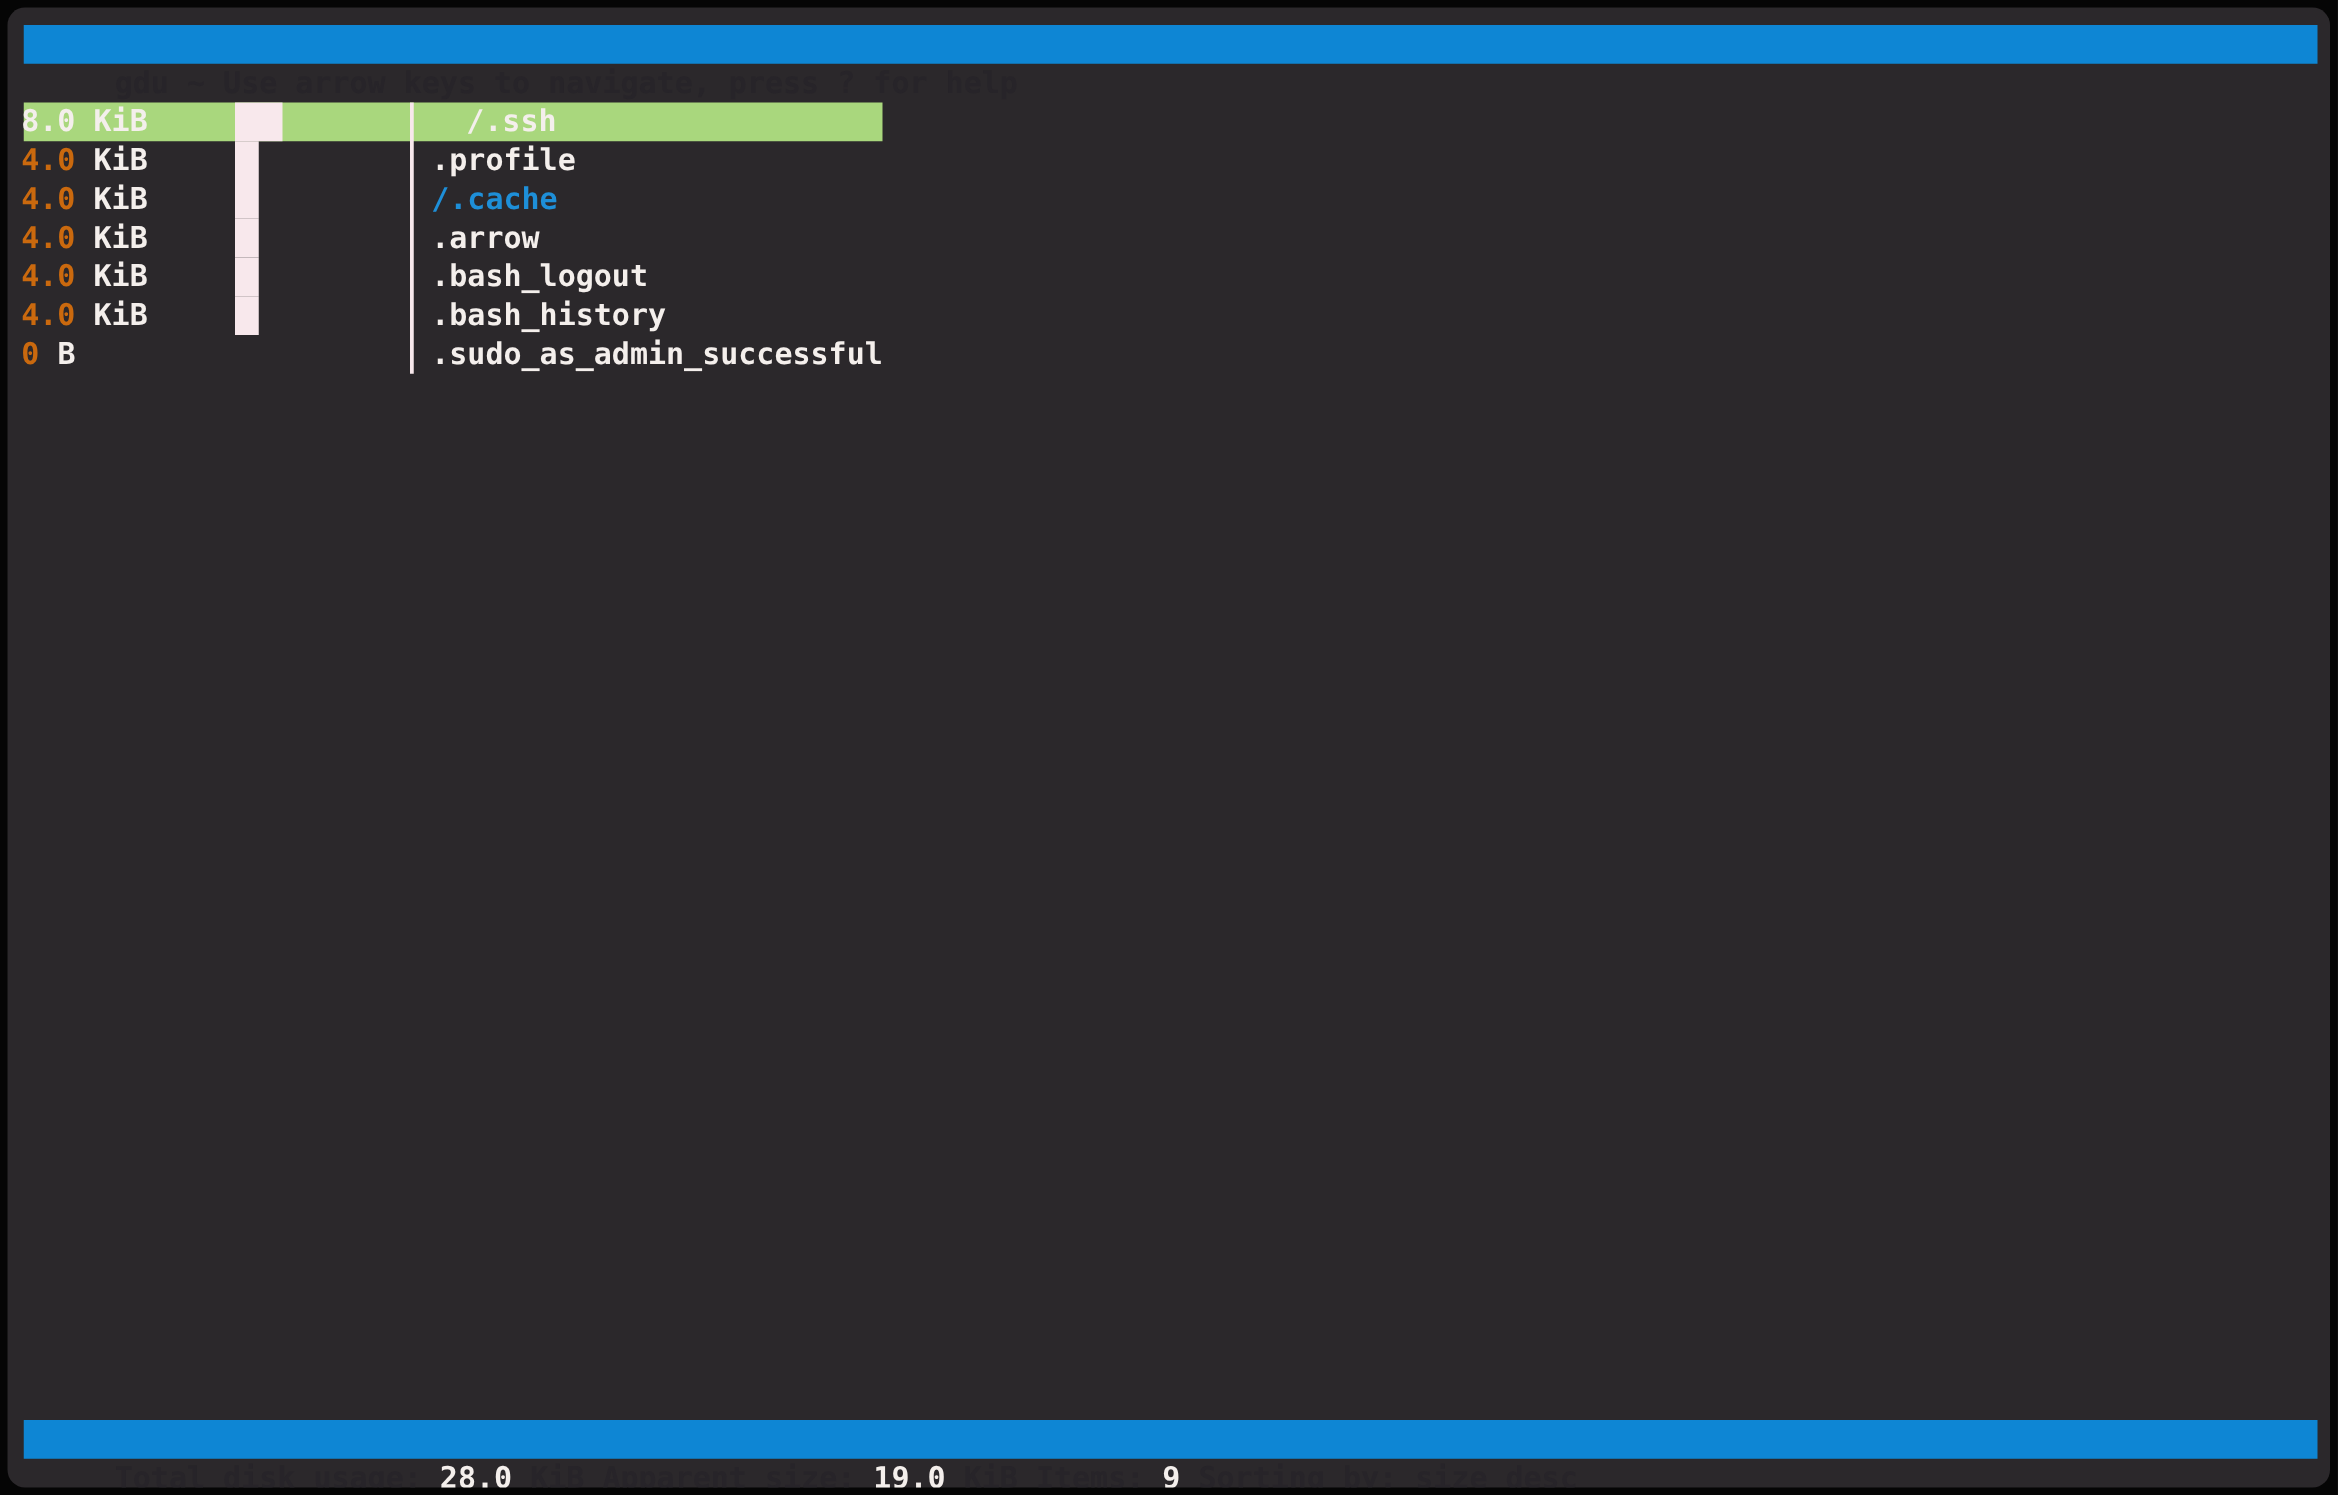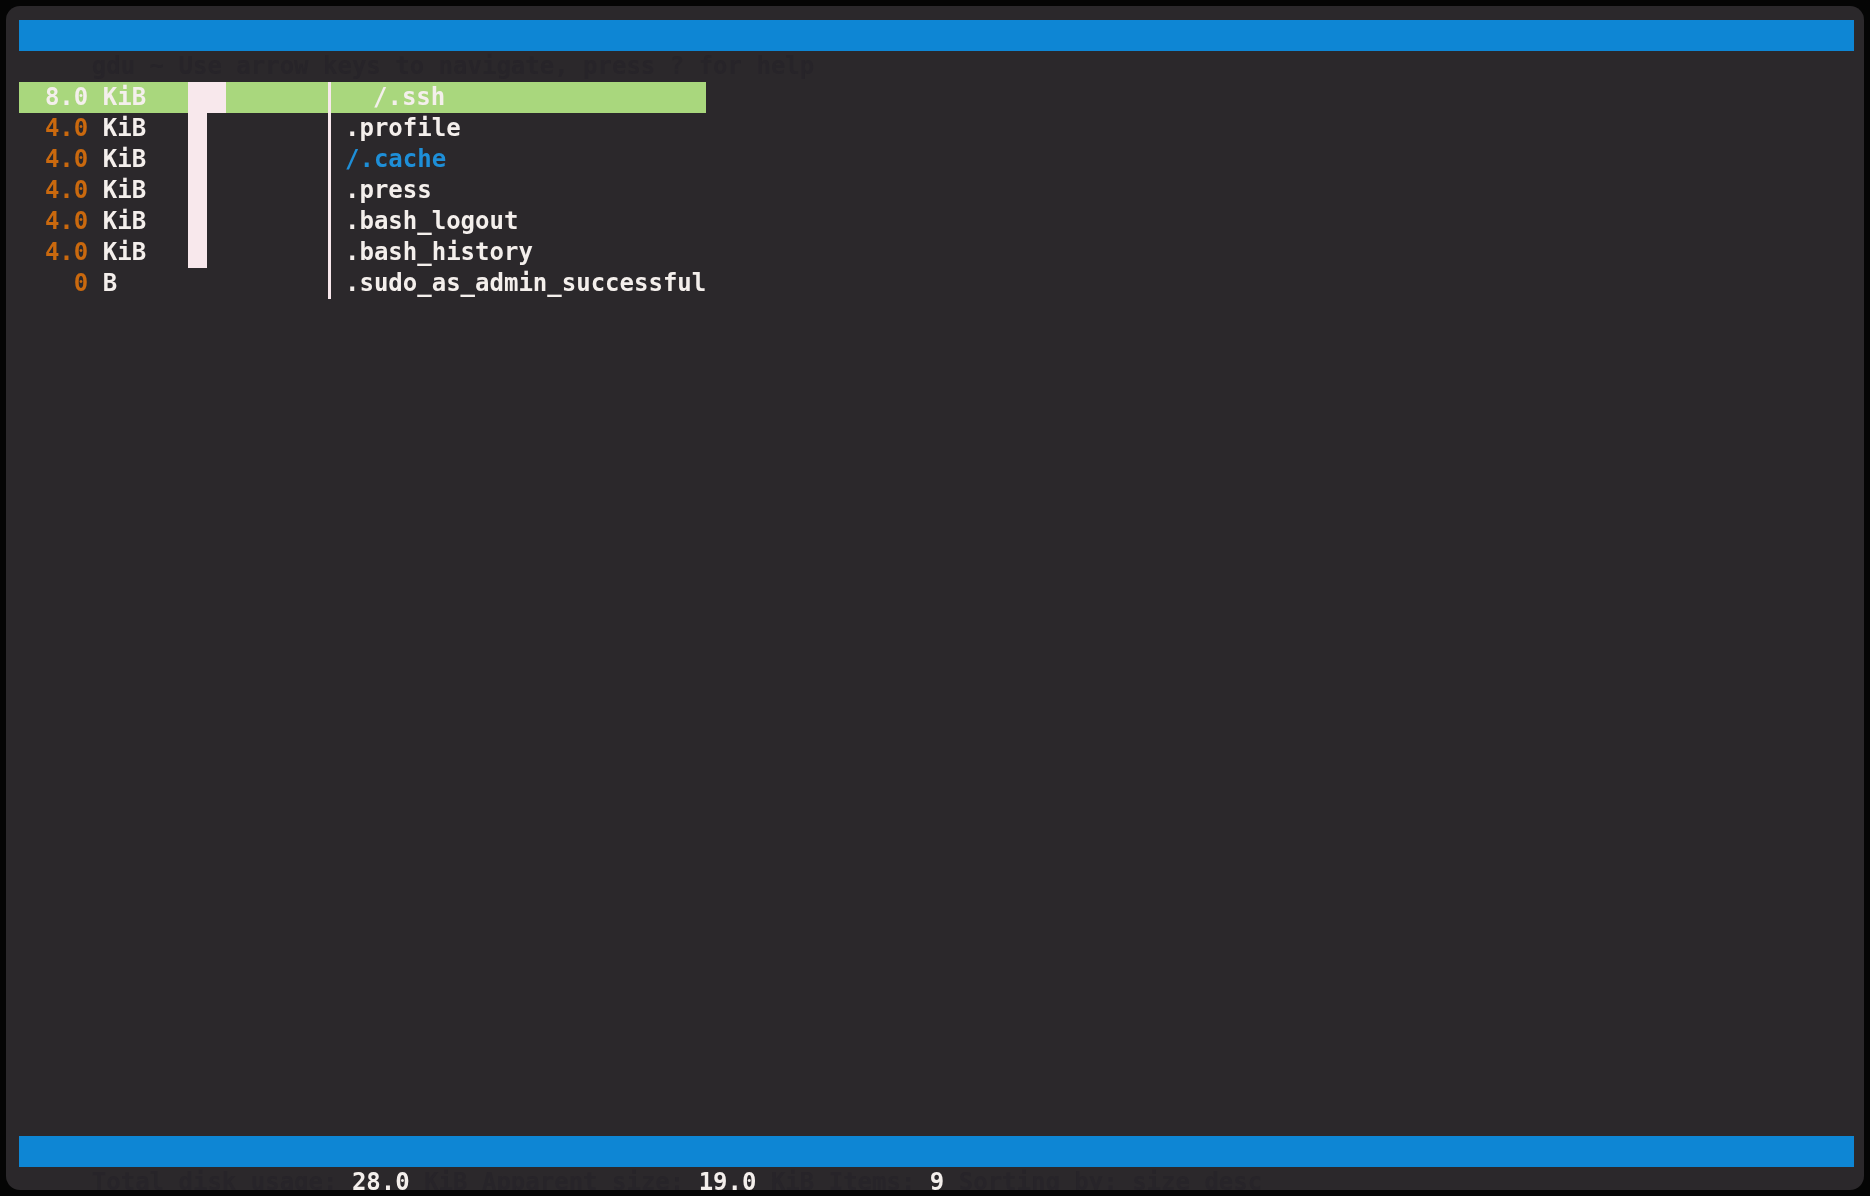--- a/index.html
+++ b/index.html
@@ -53,21 +53,21 @@
     left: 0; width: 100%; height: 31px;
   }
   .sel-bg {
     position: absolute;
     left: 13px; top: 0; width: 687px; height: 31px;
     background: var(--selection-green);
   }
   .size {
     position: absolute;
     left: 11px; top: 0; width: 157px; height: 26px;
-    text-align: center;
+    text-align: left;
     white-space: pre;
   }
   .size .num { color: var(--number-orange); }
   .size .unit { color: var(--text-light); }
   .row.selected .size .num { color: var(--text-light); }
   .usage {
     position: absolute;
     left: 182px; top: 0; height: 31px;
     background: var(--usage-pink);
   }
@@ -110,21 +110,21 @@
         <span class="fname">.profile</span>
       </div>
       <div class="row" style="top: 138px;">
         <span class="size"><span class="num">4.0</span><span class="unit"> KiB</span></span>
         <div class="usage" style="width: 19.2px;"></div>
         <span class="fname dir">/.cache</span>
       </div>
       <div class="row" style="top: 169px;">
         <span class="size"><span class="num">4.0</span><span class="unit"> KiB</span></span>
         <div class="usage" style="width: 19.2px;"></div>
-        <span class="fname">.press</span>
+        <span class="fname">.arrow</span>
       </div>
       <div class="row" style="top: 200px;">
         <span class="size"><span class="num">4.0</span><span class="unit"> KiB</span></span>
         <div class="usage" style="width: 19.2px;"></div>
         <span class="fname">.bash_logout</span>
       </div>
       <div class="row" style="top: 231px;">
         <span class="size"><span class="num">4.0</span><span class="unit"> KiB</span></span>
         <div class="usage" style="width: 19.2px;"></div>
         <span class="fname">.bash_history</span>

